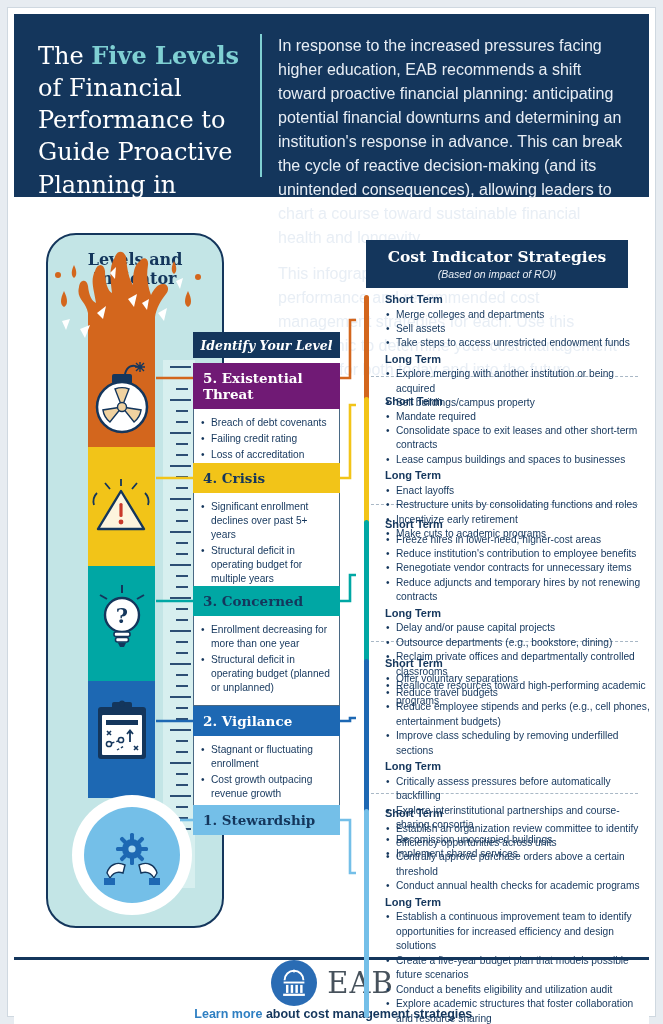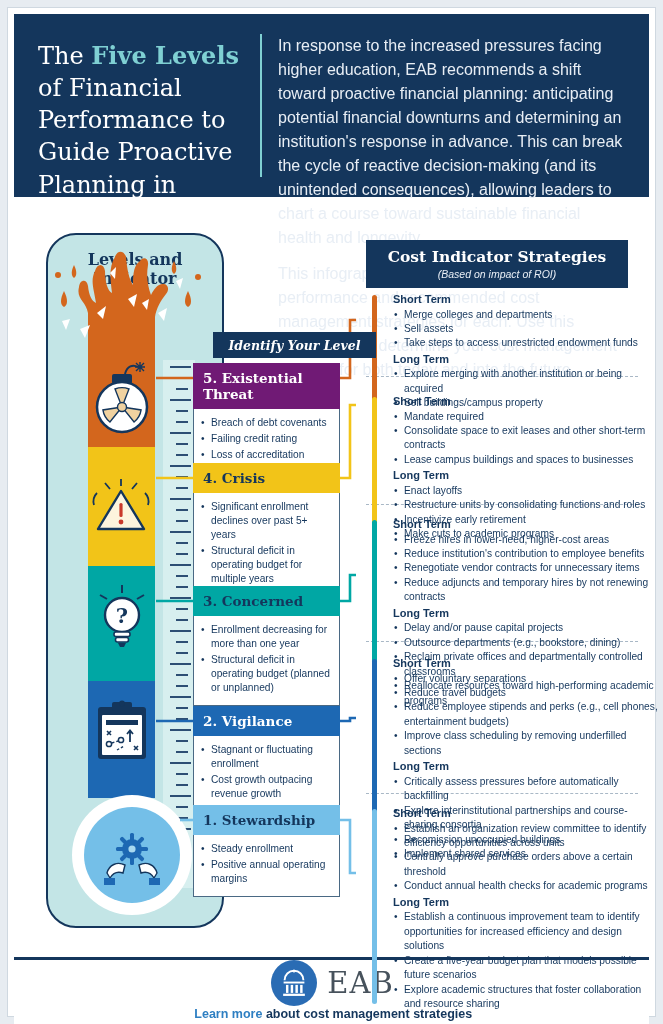--- a/index.html
+++ b/index.html
@@ -32,42 +32,42 @@
   .seg.orange{height:137px;background:#d3661d;}
   .seg.yellow{height:119px;background:#f2c418;}
   .seg.teal{height:115px;background:#00a7a4;}
   .seg.blue{height:117px;background:#1d68b3;}
   .bulb-outer{position:absolute;left:24px;top:560px;width:120px;height:120px;border-radius:50%;background:#ffffff;}
   .bulb-inner{position:absolute;left:36px;top:572px;width:96px;height:96px;border-radius:50%;background:#74bfe8;}
   .splash{position:absolute;left:2px;top:16px;width:160px;height:127px;}
   .tube-icon{position:absolute;}
 
   
-  .identify-box{position:absolute;left:177px;top:114px;width:163px;height:26px;background:#14365c;color:#ffffff;
+  .identify-box{position:absolute;left:177px;top:114px;width:147px;height:26px;background:#14365c;color:#ffffff;
      font-family:"DejaVu Serif","Liberation Serif",serif;font-weight:bold;font-style:italic;font-size:12.5px;
-     display:flex;align-items:center;justify-content:center;z-index:6;box-sizing:border-box;margin-left:20px;}
+     display:flex;align-items:center;justify-content:center;z-index:6;box-sizing:border-box;}
   .level-block{position:absolute;left:177px;width:147px;z-index:6;}
   .level-header{font-family:"DejaVu Serif","Liberation Serif",serif;font-weight:bold;font-size:13.5px;
      padding:7px 10px;box-sizing:border-box;}
   .level-body{background:#ffffff;border:1px solid #4a6984;border-top:none;padding:7px 6px 8px 7px;box-sizing:border-box;}
   .level-body ul{list-style:none;margin:0;padding:0;}
   .level-body li{position:relative;padding-left:10px;font-size:10.2px;line-height:1.38;color:#14365c;margin-bottom:2px;}
   .level-body li::before{content:"•";position:absolute;left:0;top:0;color:#14365c;}
   .lv5 .level-header{background:#701a75;color:#ffffff;}
   .lv4 .level-header{background:#f2c418;color:#14365c;}
   .lv3 .level-header{background:#00a7a4;color:#14365c;}
   .lv2 .level-header{background:#1d68b3;color:#ffffff;}
   .lv1 .level-header{background:#74bfe8;color:#14365c;}
 
   
   .cms-header{position:absolute;left:350px;top:22px;width:262px;background:#14365c;color:#ffffff;text-align:center;
      padding:7px 4px 8px;box-sizing:border-box;z-index:4;}
   .cms-title{font-family:"DejaVu Serif","Liberation Serif",serif;font-weight:bold;font-size:15.5px;}
   .cms-subtitle{font-style:italic;font-size:10.5px;margin-top:2px;color:#e8eef5;}
-  .strat-section{position:absolute;left:356px;width:288px;padding-left:21px;box-sizing:border-box;z-index:4;}
+  .strat-section{position:absolute;left:348px;width:288px;padding-left:21px;box-sizing:border-box;z-index:4;}
   .strat-section::before{content:"";position:absolute;left:0;top:4px;bottom:8px;width:5px;border-radius:3px;background:var(--bar);}
   .term-label{font-size:11px;font-weight:bold;color:#14365c;line-height:1.5;}
   .strat-section ul{list-style:none;margin:0;padding:0;}
   .strat-section li{position:relative;padding-left:11px;font-size:10.2px;line-height:1.42;color:#14365c;}
   .strat-section li::before{content:"•";position:absolute;left:1px;top:0;color:#14365c;}
   .divider{position:absolute;left:350px;width:272px;border-top:1px dashed #a9b8c6;z-index:3;}
 
   .connectors{position:absolute;left:0;top:0;width:647px;height:736px;z-index:5;pointer-events:none;}
 
   
@@ -271,26 +271,20 @@
         <div class="level-body">
           <ul>
               <li>Stagnant or fluctuating enrollment</li>
               <li>Cost growth outpacing revenue growth</li>
             </ul>
         </div>
       </div>
 
       <div class="level-block lv1" style="top:587px;">
         <div class="level-header">1. Stewardship</div>
-        <div class="level-body">
-          <ul>
-              <li>Steady enrollment</li>
-              <li>Positive annual operating margins</li>
-            </ul>
-        </div>
       </div>
 
       <div class="cms-header">
         <div class="cms-title">Cost Indicator Strategies</div>
         <div class="cms-subtitle">(Based on impact of ROI)</div>
       </div>
 
       <div class="strat-section" style="top:73px;--bar:#d3661d;">
         <div class="term-label">Short Term</div>
         <ul>
@@ -363,20 +357,21 @@
         <div class="term-label">Short Term</div>
         <ul>
             <li>Establish an organization review committee to identify efficiency opportunities across units</li>
             <li>Centrally approve purchase orders above a certain threshold</li>
             <li>Conduct annual health checks for academic programs</li>
           </ul>
         <div class="term-label">Long Term</div>
         <ul>
             <li>Establish a continuous improvement team to identify opportunities for increased efficiency and design solutions</li>
             <li>Create a five-year budget plan that models possible future scenarios</li>
+            <li>Conduct a benefits eligibility and utilization audit</li>
             <li>Explore academic structures that foster collaboration and resource sharing</li>
           </ul>
       </div>
     </div>
 
     <div class="footer">
       <div class="logo">
         <div class="logo-circle">
           <svg width="34" height="34" viewBox="0 0 36 36">
             <path d="M18,4 L18,7" stroke="#ffffff" stroke-width="1.6"></path>

